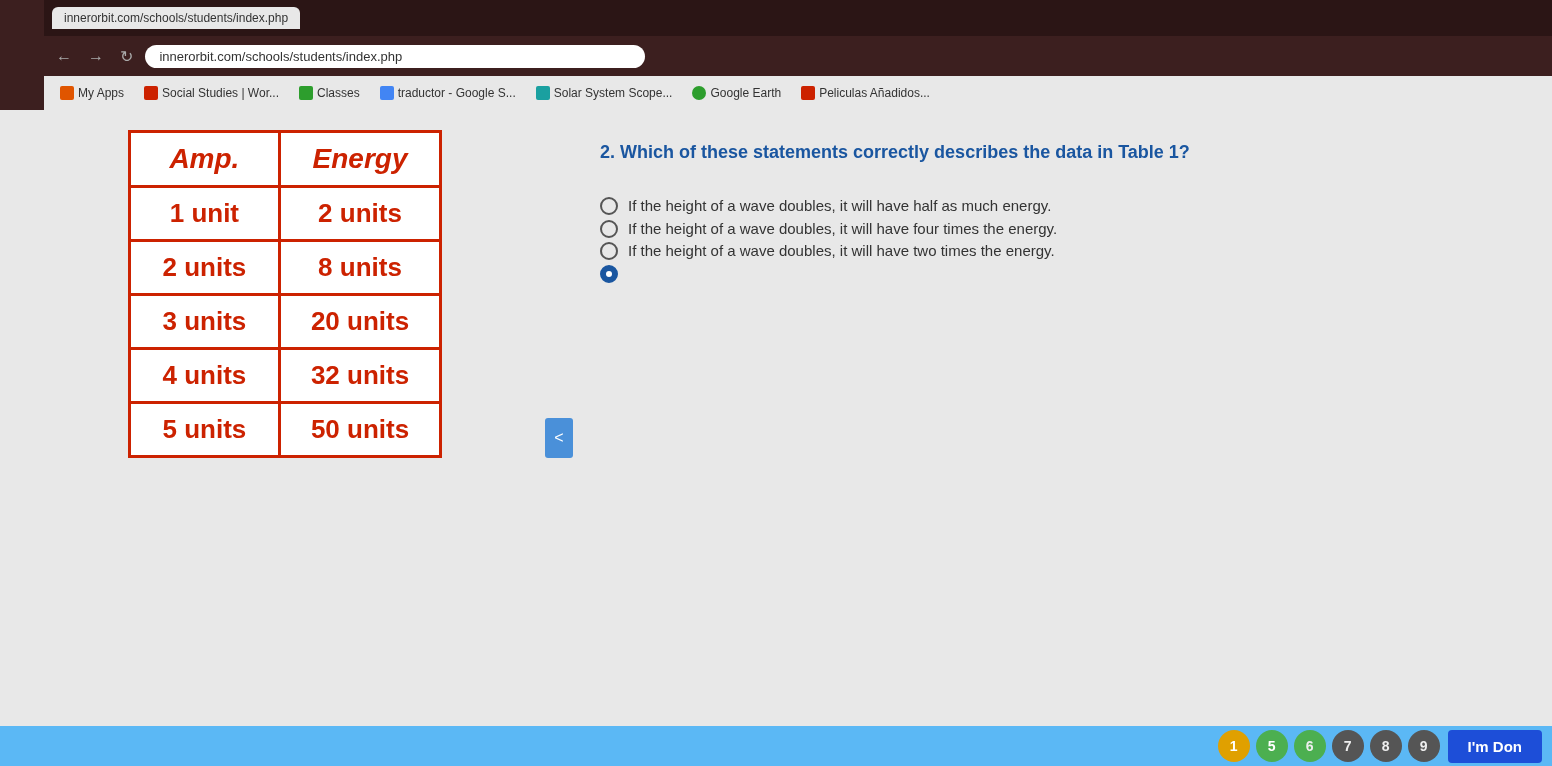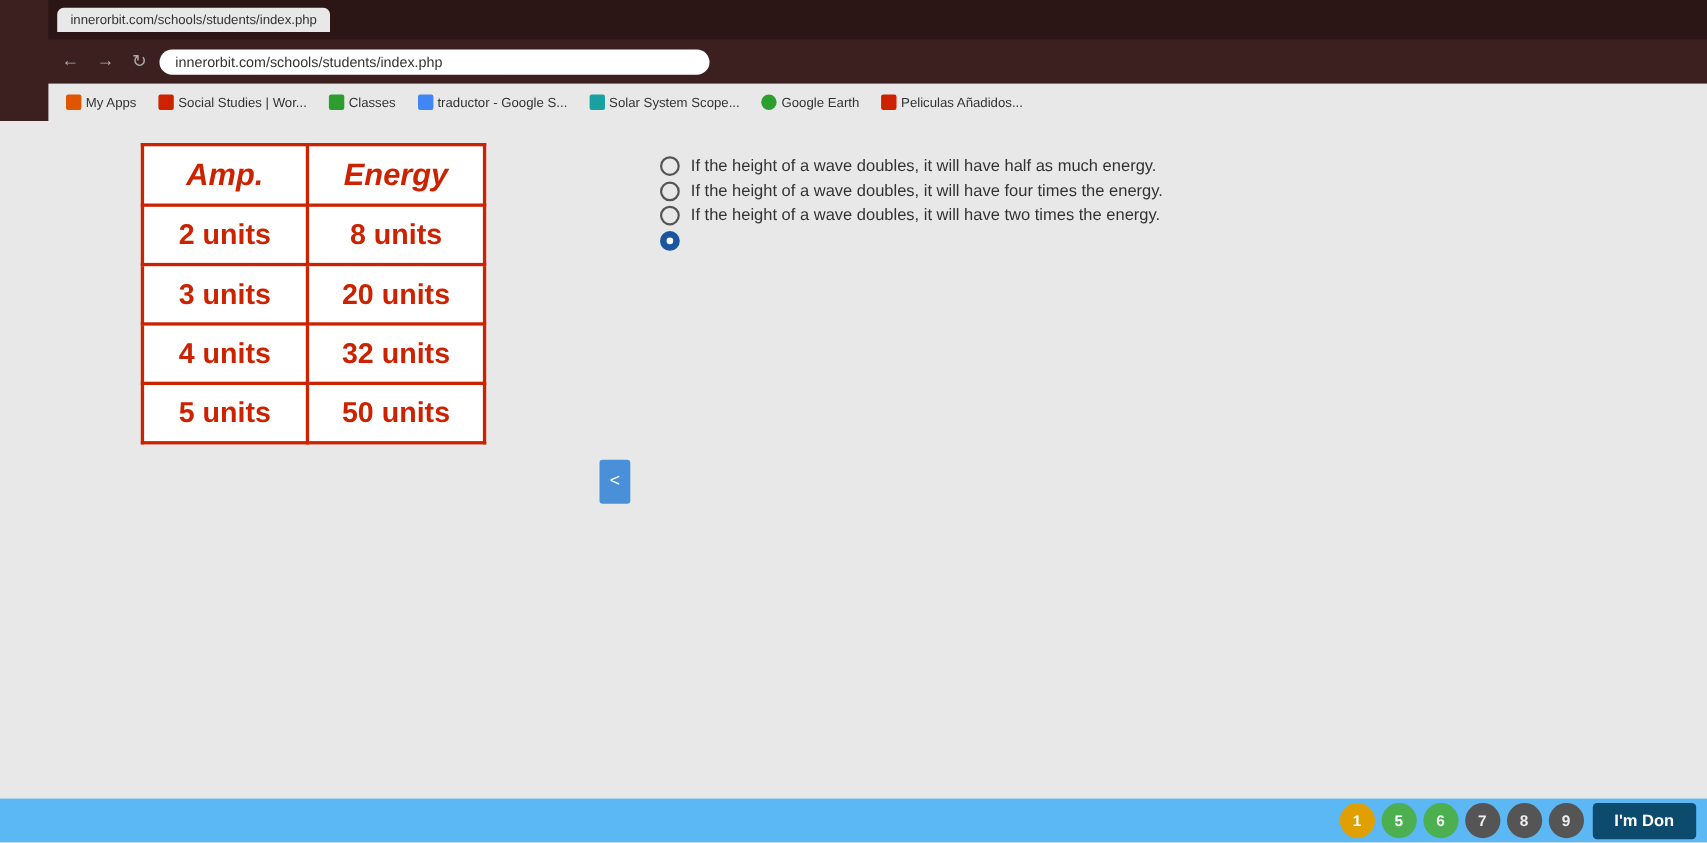--- a/index.html
+++ b/index.html
@@ -214,21 +214,21 @@
       display: flex;
       align-items: center;
       justify-content: center;
       font-weight: bold;
       font-size: 14px;
       cursor: pointer;
       color: #333;
     }
 
     .done-btn {
-      background: #0c4a6e;
+      background: #1d4ed8;
       color: white;
       border: none;
       padding: 8px 20px;
       font-size: 15px;
       font-weight: bold;
       border-radius: 4px;
       cursor: pointer;
     }
   </style>
 </head>
@@ -285,20 +285,24 @@
 
   <div class="left-panel">
     <table class="data-table">
       <thead>
         <tr>
           <td>Amp.</td>
           <td>Energy</td>
         </tr>
       </thead>
       <tbody id="table-body">
+      <tr>
+            <td>1 unit</td>
+            <td>2 units</td>
+          </tr>
           <tr>
             <td>2 units</td>
             <td>8 units</td>
           </tr>
           <tr>
             <td>3 units</td>
             <td>20 units</td>
           </tr>
           <tr>
             <td>4 units</td>
@@ -308,20 +312,24 @@
             <td>5 units</td>
             <td>50 units</td>
           </tr>
         </tbody>
     </table>
   </div>
 
   <button class="toggle-btn">&lt;</button>
 
   <div class="right-panel">
+    <div class="question-title">
+      <span>2.</span>
+      <span>Which of these statements correctly describes the data in Table 1?</span>
+    </div>
 
     <div id="answer-options">
     <div class="answer-option">
           <div class="radio-circle"></div>
           <span>If the height of a wave doubles, it will have half as much energy.</span>
         </div>
         <div class="answer-option">
           <div class="radio-circle"></div>
           <span>If the height of a wave doubles, it will have four times the energy.</span>
         </div>

